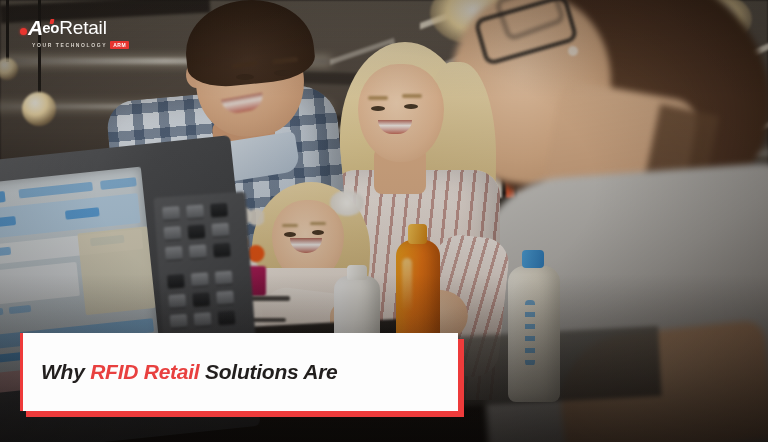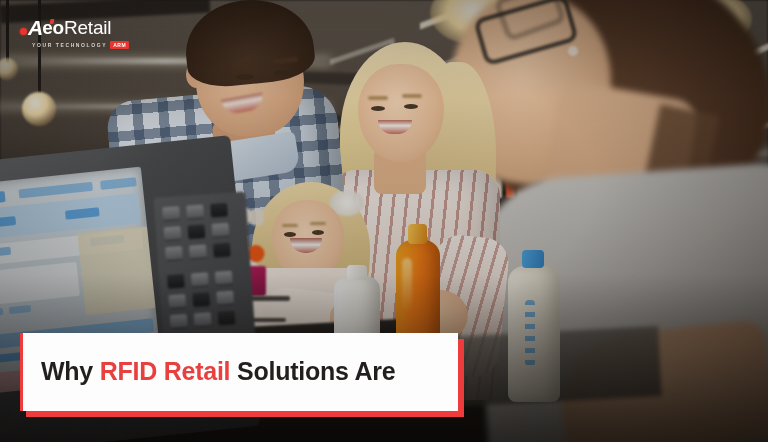--- a/index.html
+++ b/index.html
@@ -481,21 +481,21 @@
   }
   .logo-dot{
     width:7px; height:7px; border-radius:50%;
     background:#e8352f; margin-right:1px; margin-top:7px;
     box-shadow:0 0 3px rgba(232,53,47,.7);
   }
   .logo-a{
     color:#ffffff; font-weight:700; font-style:italic; font-size:21px;
     margin-right:0px; letter-spacing:-1px;
   }
-  .logo-eo{ color:#ffffff; font-weight:700; font-size:19px; }
+  .logo-eo{ color:#ffffff; font-weight:700; font-size:15px; }
   .logo-logic{ color:#ffffff; font-weight:400; font-size:19px; }
   .logo-accent{
     position:absolute; left:30px; top:2px; width:4px; height:5px;
     background:#e8352f; border-radius:1px; transform:skewX(-12deg);
   }
   .logo-tag{
     display:flex; align-items:center; gap:3px;
     margin-top:3px; margin-left:12px;
   }
   .logo-tag-text{
@@ -519,22 +519,22 @@
   }
   .title-card{
     position:relative;
     width:438px; height:78px;
     background:#fdfdfd;
     border-left:3px solid #ee3b3b;
     display:flex; flex-direction:column; justify-content:center;
     padding:0 16px 0 18px;
   }
   .title-line{
-    font-size:25px; font-weight:700; color:#221f1e;
-    line-height:1.26; letter-spacing:-.25px; white-space:nowrap;
+    font-size:21px; font-weight:700; color:#221f1e;
+    line-height:1.26; letter-spacing:-.25px; white-space:nowrap;font-style:italic;
   }
   .title-hl{ color:#e8403f; }
 </style>
 </head>
 <body>
 
 <div class="banner-root">
 
   <div class="photo">
 

